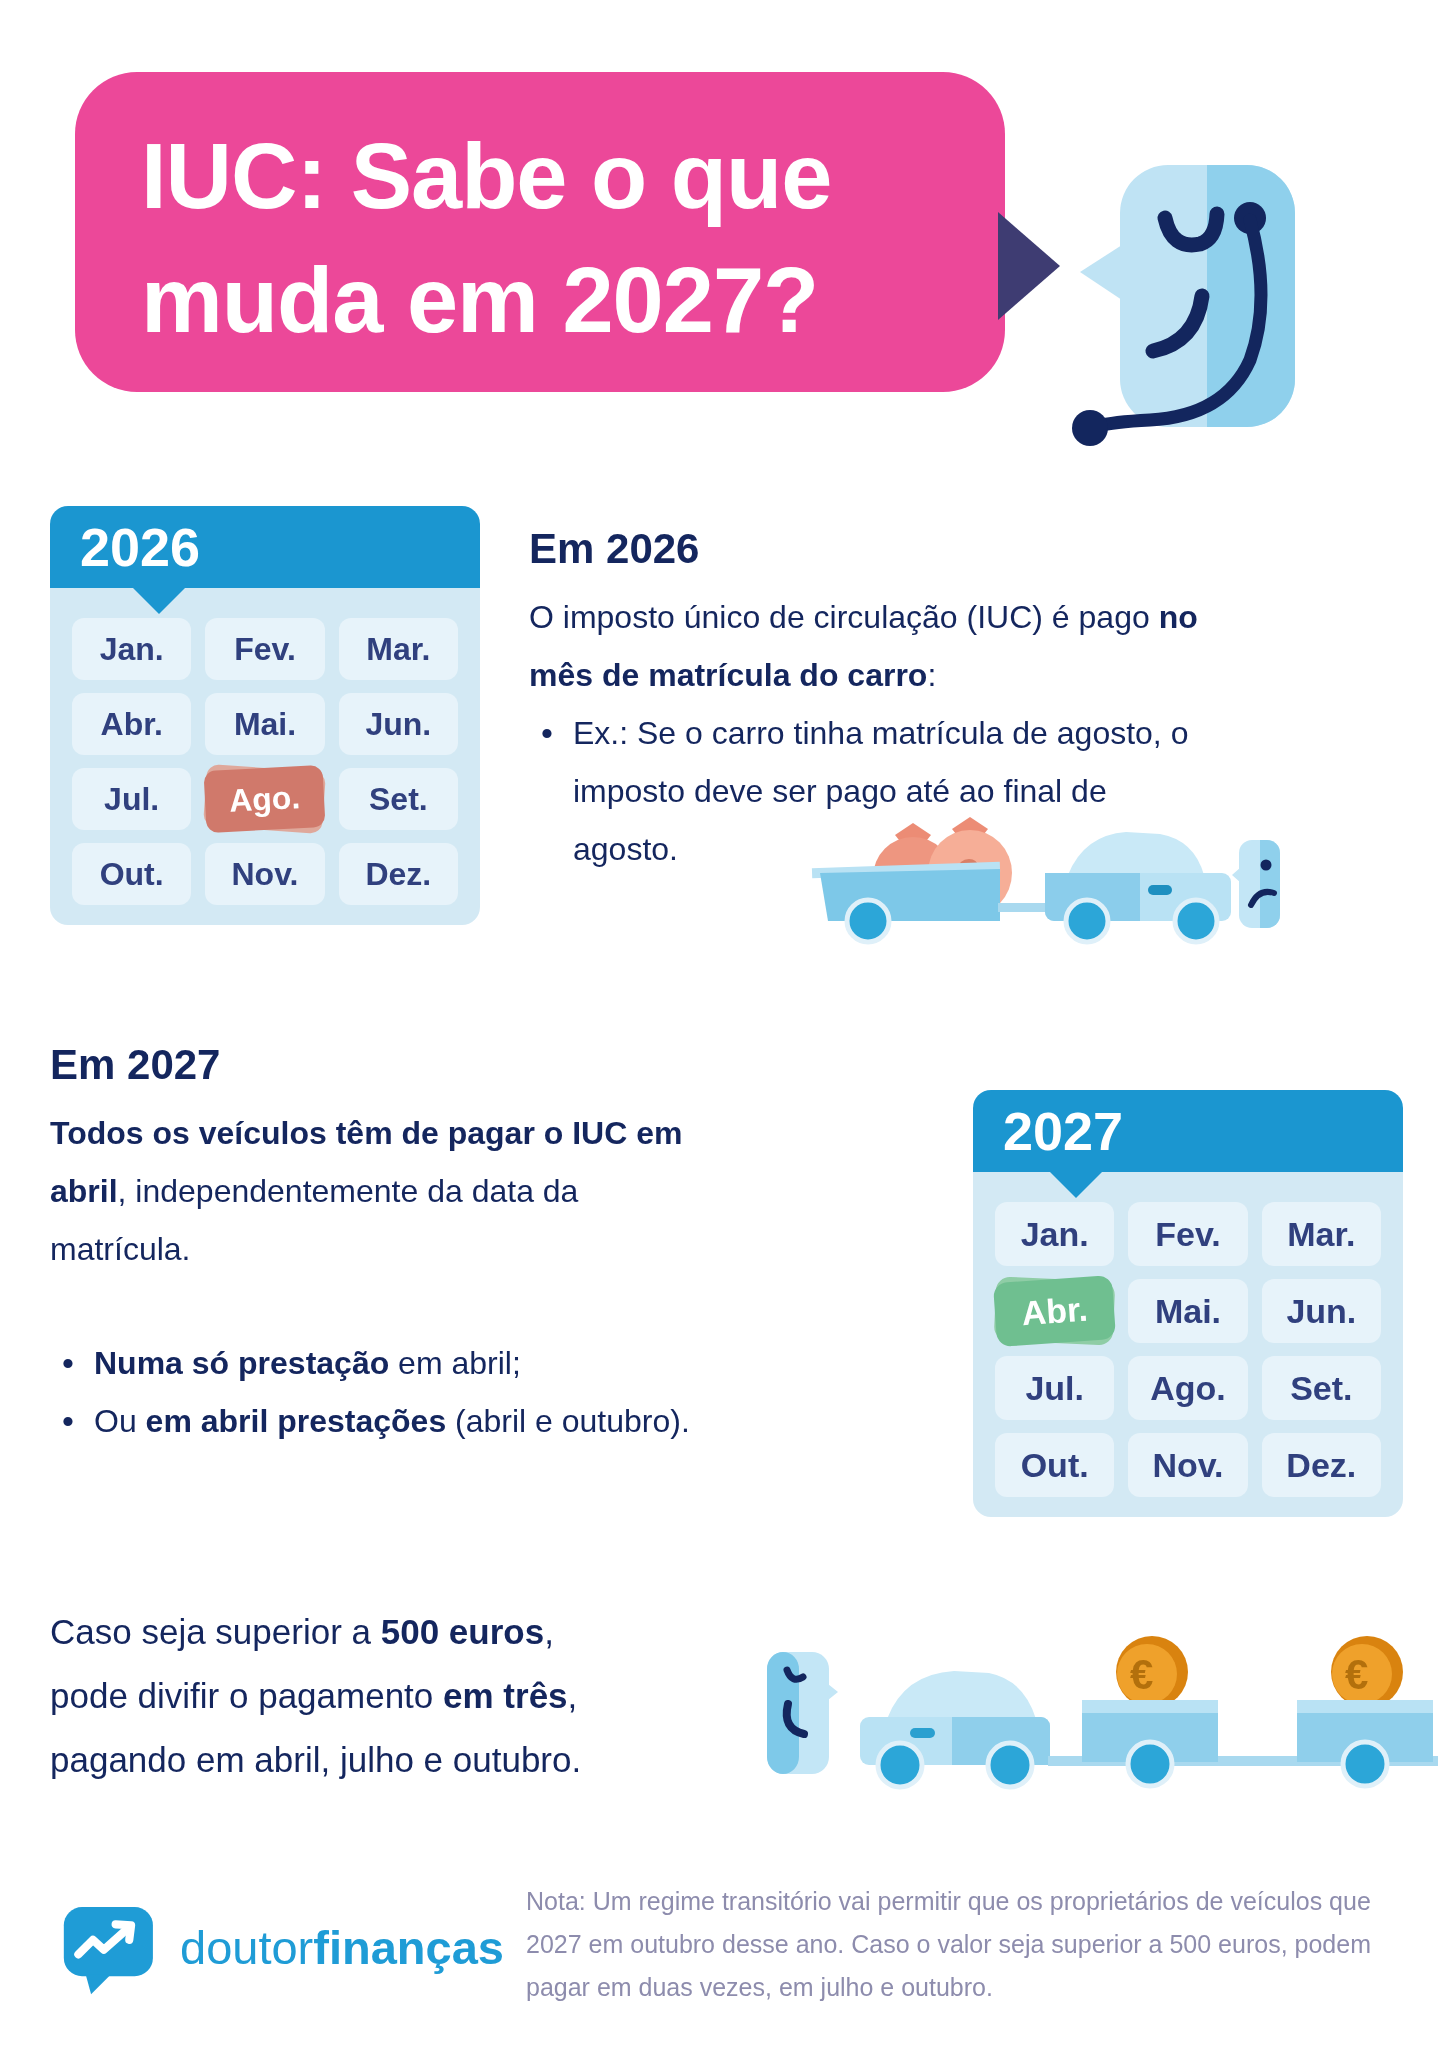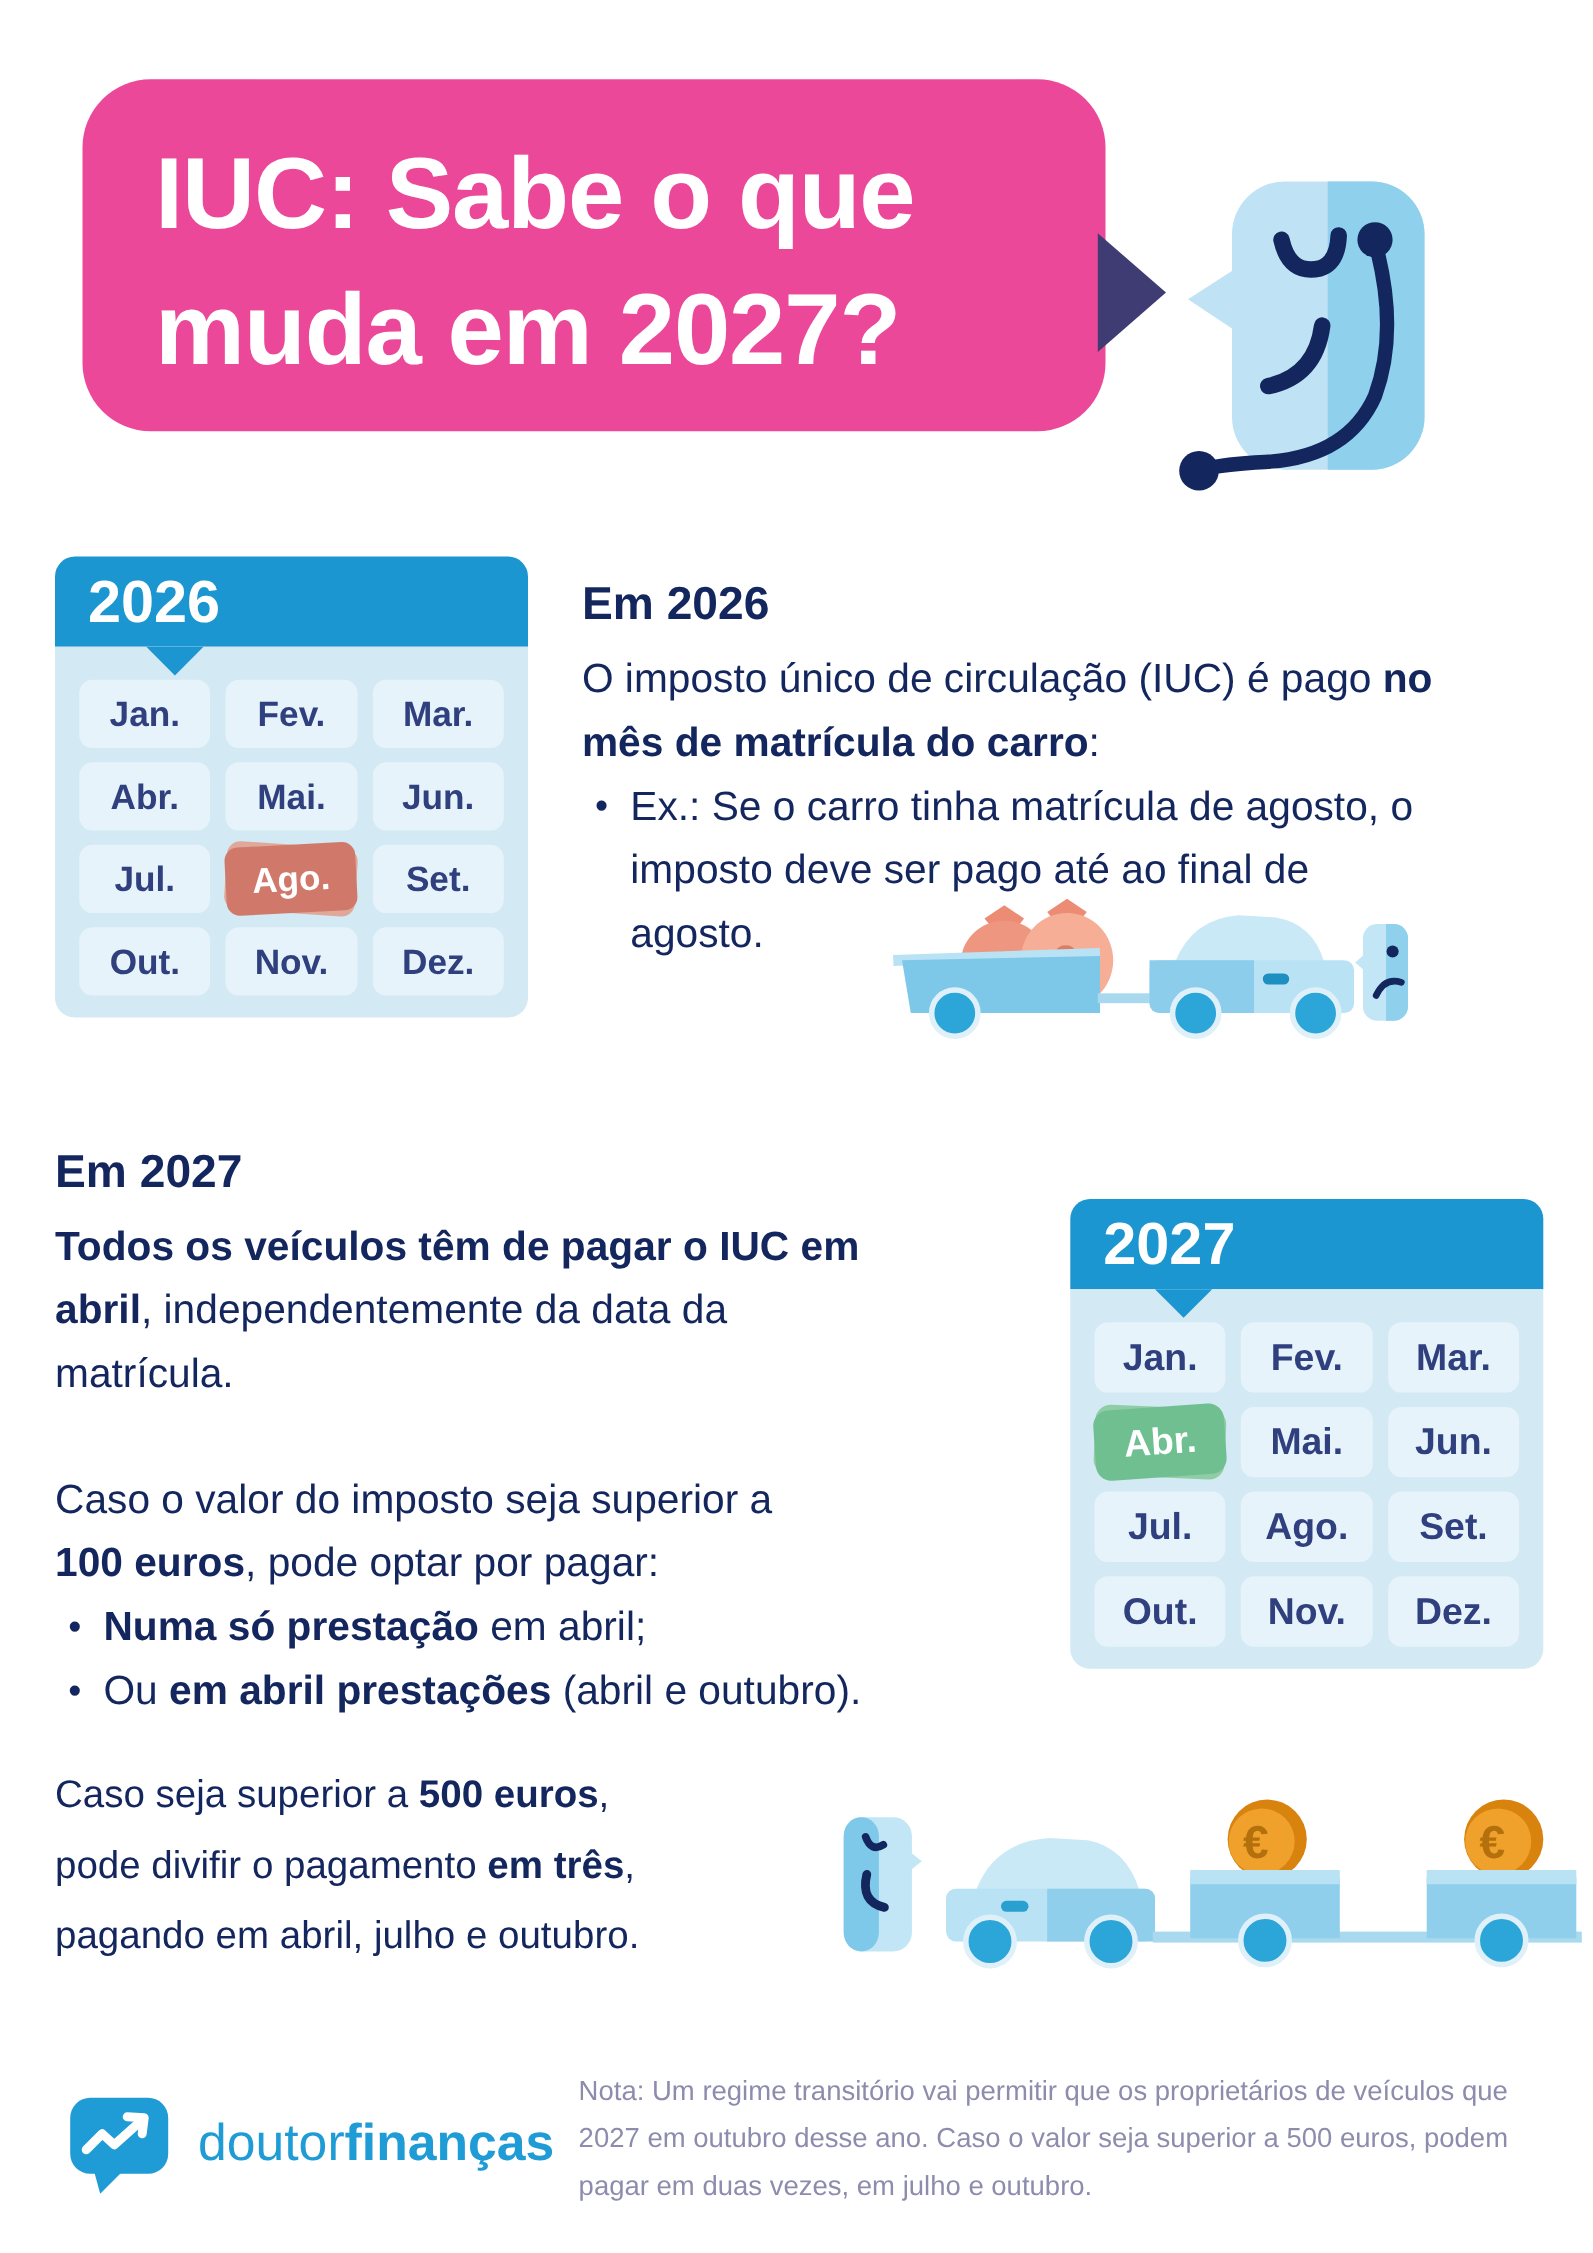--- a/index.html
+++ b/index.html
@@ -45,21 +45,21 @@
   
   .hl-green{background:transparent;}
   .hl-green .shadow{position:absolute;inset:0;background:#8FCDA6;border-radius:14px;
     transform:rotate(2.5deg);}
   .hl-green .face{position:absolute;inset:0;background:#6FBF90;border-radius:14px;
     transform:rotate(-4deg);display:flex;align-items:center;justify-content:center;
     color:#ffffff;}
 
   
   .section-heading{font-size:42px;font-weight:800;line-height:58px;white-space:nowrap;}
-  .rt-line{line-height:58px;font-size:37px;white-space:nowrap;}
+  .rt-line{line-height:58px;font-size:32px;white-space:nowrap;}
   .rt-line .b{font-weight:bold;}
   .bullet{position:relative;padding-left:44px;}
   .bullet::before{content:"•";position:absolute;left:12px;top:0;
     line-height:58px;font-size:34px;color:#14265E;}
   #sec-2026{position:absolute;left:529px;top:520px;width:880px;}
   #sec-2026 .section-heading{margin-bottom:10px;}
   #sec-2027{position:absolute;left:50px;top:1036px;width:900px;}
   #sec-2027 .section-heading{margin-bottom:10px;}
   .para-gap{height:56px;}
   #para-500{position:absolute;left:50px;top:1600px;width:700px;}
@@ -172,24 +172,20 @@
   </svg>
 
   <div id="sec-2027">
     <div class="section-heading">Em 2027</div>
     <div>
         <div class="rt-line"><span class="b">Todos os veículos têm de pagar o IUC em</span></div>
         <div class="rt-line"><span class="b">abril</span><span>, independentemente da data da</span></div>
         <div class="rt-line"><span>matrícula.</span></div>
       </div>
     <div class="para-gap"></div>
-    <div>
-        <div class="rt-line"><span>Caso o valor do imposto seja superior a</span></div>
-        <div class="rt-line"><span class="b">100 euros</span><span>, pode optar por pagar:</span></div>
-      </div>
     <div class="bullet">
         <div class="rt-line"><span class="b">Numa só prestação</span><span> em abril;</span></div>
       </div>
     <div class="bullet">
         <div class="rt-line"><span>Ou </span><span class="b">em abril prestações</span><span> (abril e outubro).</span></div>
       </div>
   </div>
 
   <div id="cal-2027" class="calendar">
     <div class="cal-header">

